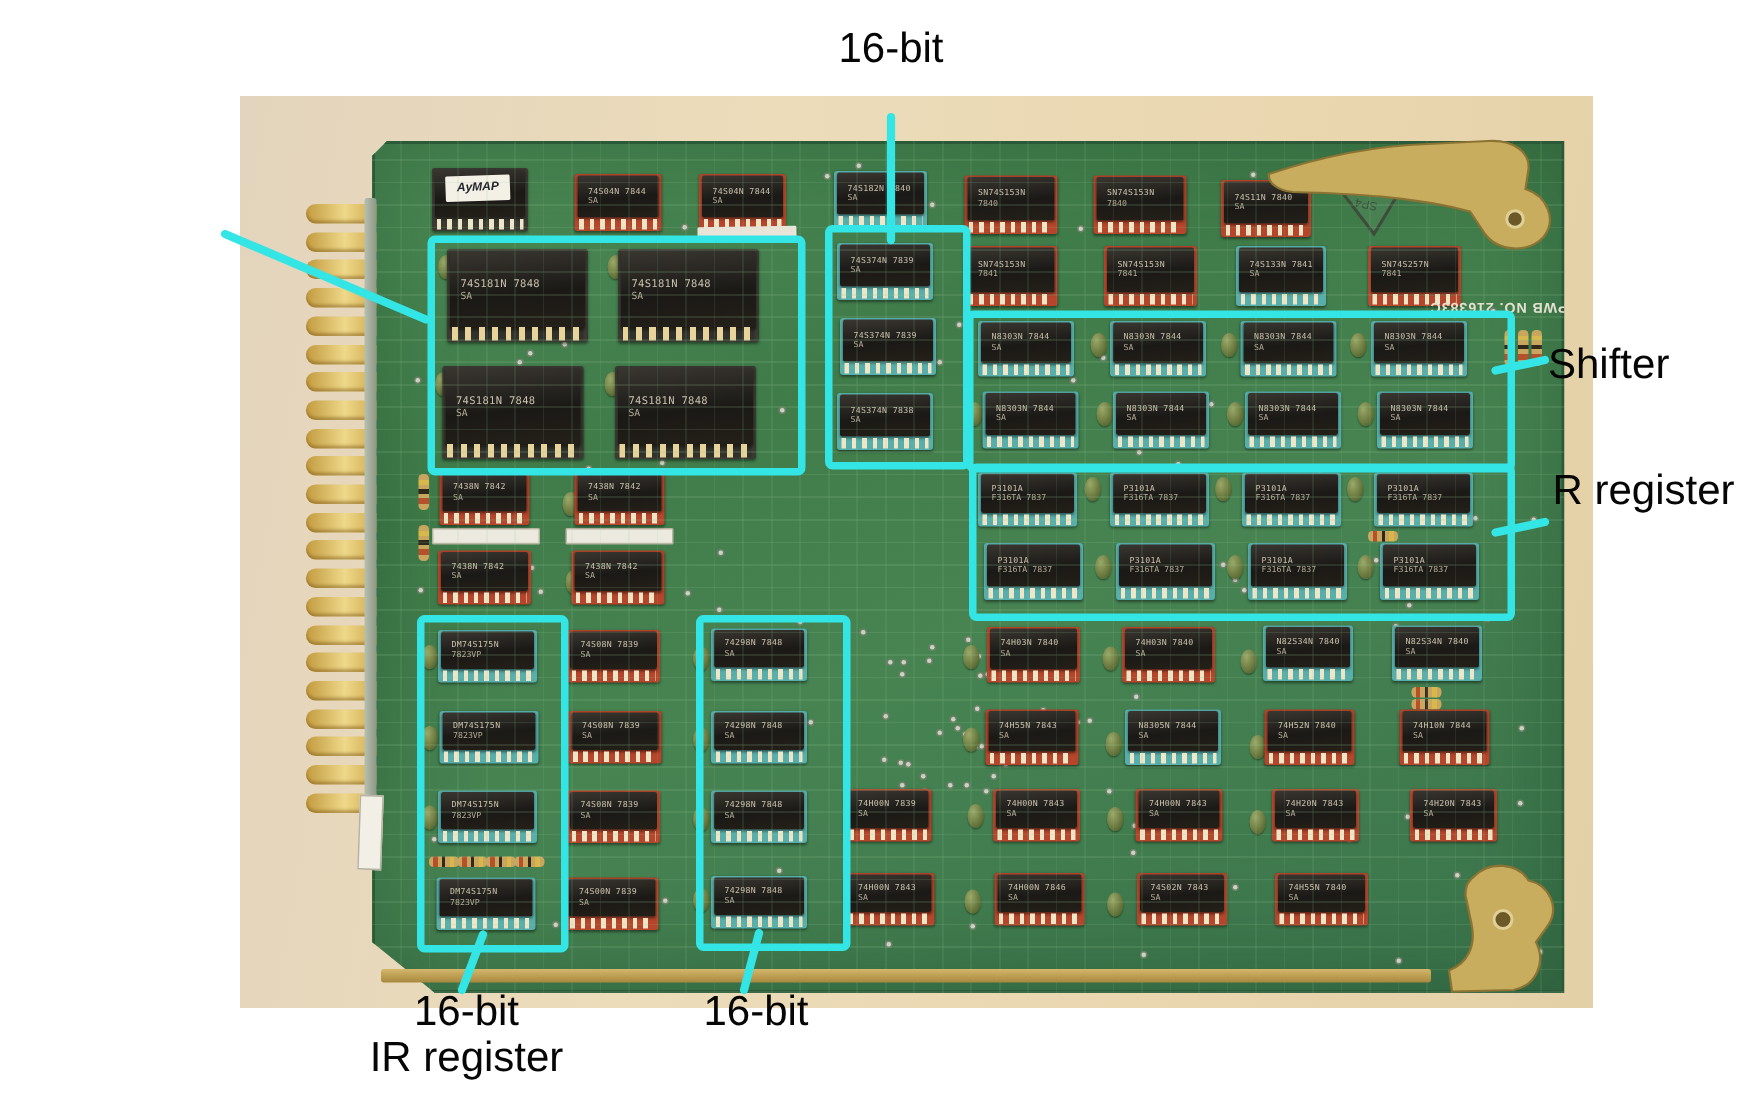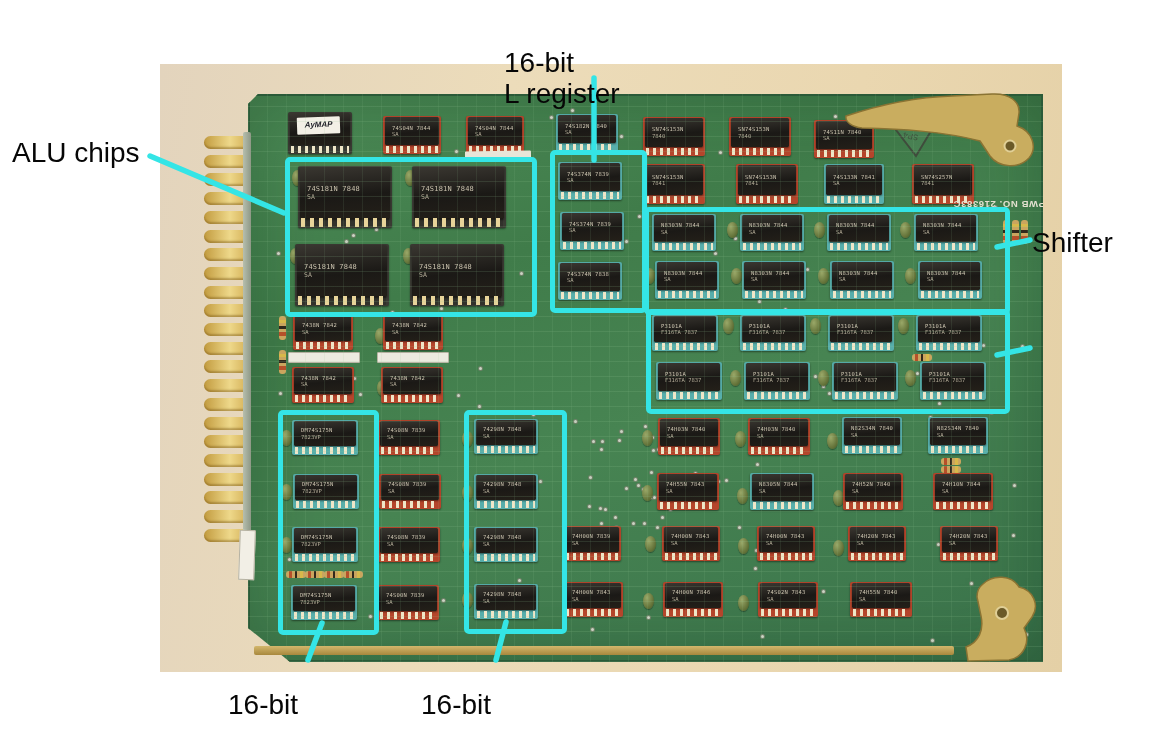--- a/index.html
+++ b/index.html
@@ -61,21 +61,21 @@
   .silk{position:absolute;z-index:9;color:#e3e0d0;font-family:"Liberation Sans",sans-serif;
         font-weight:bold;white-space:nowrap;}
   .silk.pwb{left:695px;top:105px;width:102px;font-size:9.5px;letter-spacing:.6px;transform:rotate(180deg);}
   .silk.assy{left:806px;top:105px;width:98px;font-size:9.5px;letter-spacing:.6px;transform:rotate(180deg);}
   
   .abox{position:absolute;border:5px solid var(--cy);border-radius:5px;z-index:70;}
   #leaders{position:absolute;left:0;top:0;z-index:72;pointer-events:none;}
   #metal{position:absolute;left:0;top:0;z-index:40;pointer-events:none;}
   .lab{position:absolute;z-index:80;color:#060606;font-size:28px;line-height:31px;}
   .lab .ln{display:block;}
-  .lab.center{text-align:left;margin-top:31px;}
+  .lab.center{text-align:center;}
 </style>
 </head>
 <body>
 
 <div id="canvas">
 
   <div class="photo"></div>
 
   <div class="board" id="board">
     <div class="silk pwb">PWB NO. 216383C</div>
@@ -784,32 +784,30 @@
 
   <svg id="leaders" width="1176" height="735">
       <line x1="150" y1="156" x2="284" y2="213" stroke="#34e5e6" stroke-width="5.5" stroke-linecap="round"></line>
       <line x1="594" y1="78" x2="594" y2="160" stroke="#34e5e6" stroke-width="5.5" stroke-linecap="round"></line>
       <line x1="997" y1="247" x2="1030" y2="240" stroke="#34e5e6" stroke-width="5.5" stroke-linecap="round"></line>
       <line x1="997" y1="355" x2="1030" y2="348" stroke="#34e5e6" stroke-width="5.5" stroke-linecap="round"></line>
       <line x1="322" y1="623" x2="308" y2="660" stroke="#34e5e6" stroke-width="5.5" stroke-linecap="round"></line>
       <line x1="506" y1="622" x2="496" y2="660" stroke="#34e5e6" stroke-width="5.5" stroke-linecap="round"></line>
     </svg>
 
-  <div class="lab" style="left:12px;top:137px;">
-    <span class="ln">ALU chips</span>
-  </div>
   <div class="lab center" style="left:504px;top:16px;width:180px;">
     <span class="ln">16-bit</span>
-    <span class="ln">L register</span>
   </div>
   <div class="lab" style="left:1032px;top:227px;">
     <span class="ln">Shifter</span>
   </div>
   <div class="lab" style="left:1035px;top:311px;">
+    <span class="ln">R register</span>
   </div>
   <div class="lab center" style="left:228px;top:658px;width:166px;">
     <span class="ln">16-bit</span>
+    <span class="ln">IR register</span>
   </div>
   <div class="lab center" style="left:421px;top:658px;width:166px;">
     <span class="ln">16-bit</span>
   </div>
 
 </div>
 
 </body></html>

